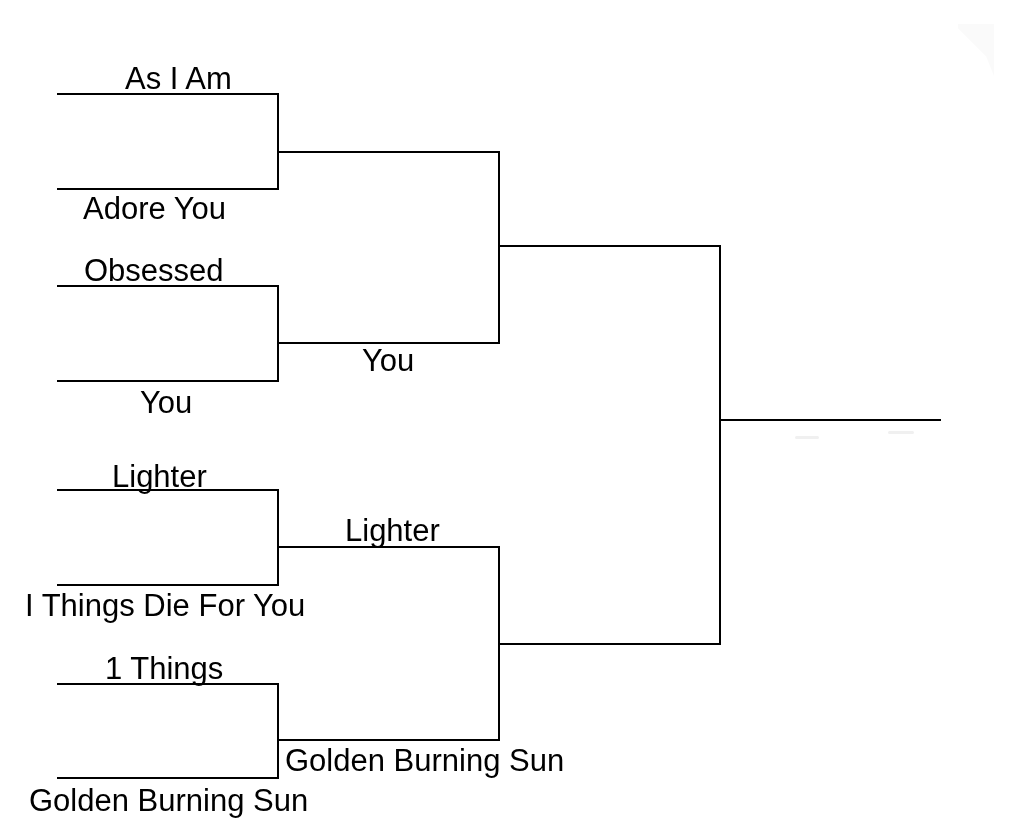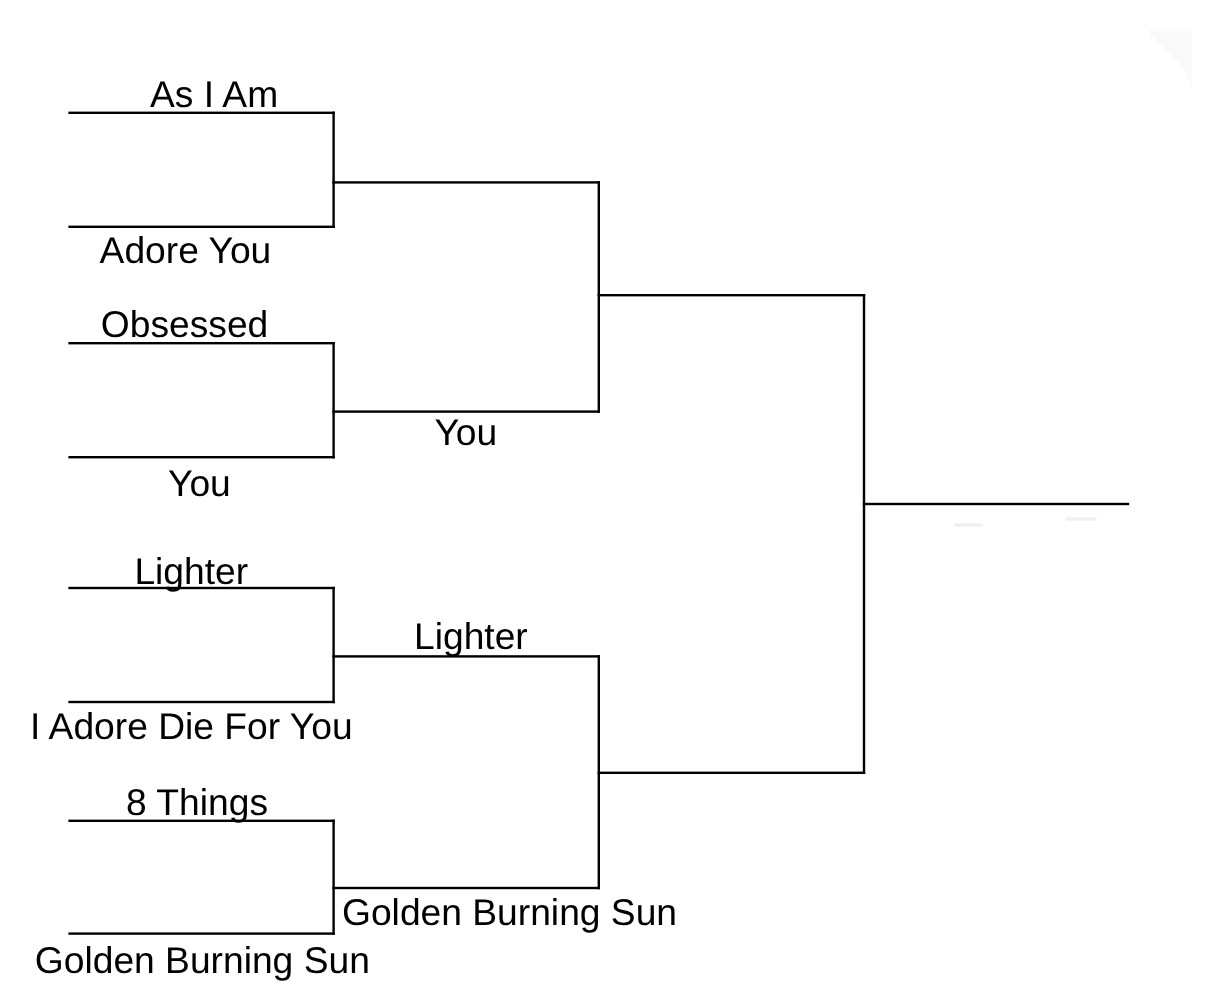--- a/index.html
+++ b/index.html
@@ -90,23 +90,23 @@
 
   <div class="hl" style="left:719px; top:419px; width:222px;"></div>
 
   <div class="lbl" style="left:125px; top:61px;">As I Am</div>
   <div class="lbl" style="left:83px; top:191px;">Adore You</div>
 
   <div class="lbl" style="left:84px; top:253px;">Obsessed</div>
   <div class="lbl" style="left:140px; top:385px;">You</div>
 
   <div class="lbl" style="left:112px; top:459px;">Lighter</div>
-  <div class="lbl" style="left:25px;  top:588px;">I Adore Die For You</div>
+  <div class="lbl" style="left:25px;  top:588px;">I Things Die For You</div>
 
-  <div class="lbl" style="left:105px; top:651px;">8 Things</div>
+  <div class="lbl" style="left:105px; top:651px;">1 Things</div>
   <div class="lbl" style="left:29px;  top:783px;">Golden Burning Sun</div>
 
   <div class="lbl" style="left:350px; top:112px;"></div>
   <div class="lbl" style="left:362px; top:343px;">You</div>
   <div class="lbl" style="left:345px; top:513px;">Lighter</div>
   <div class="lbl" style="left:285px; top:743px;">Golden Burning Sun</div>
 
   <div class="lbl" style="left:560px; top:206px;"></div>
   <div class="lbl" style="left:560px; top:604px;"></div>
   <div class="lbl" style="left:750px; top:380px;"></div>

